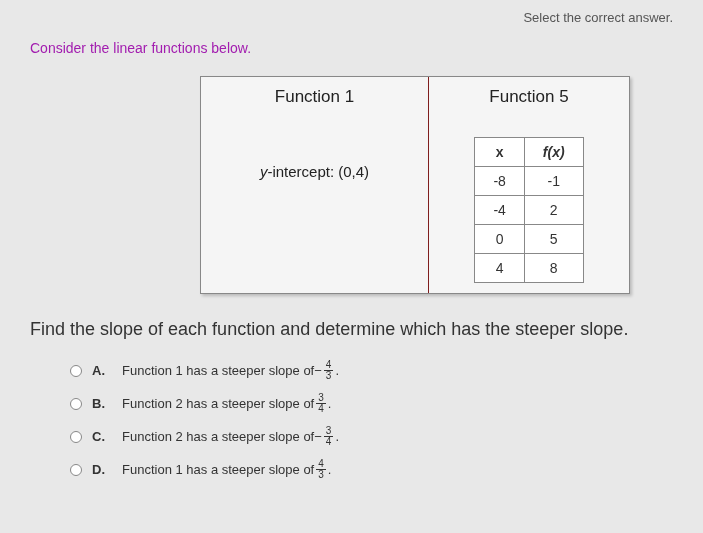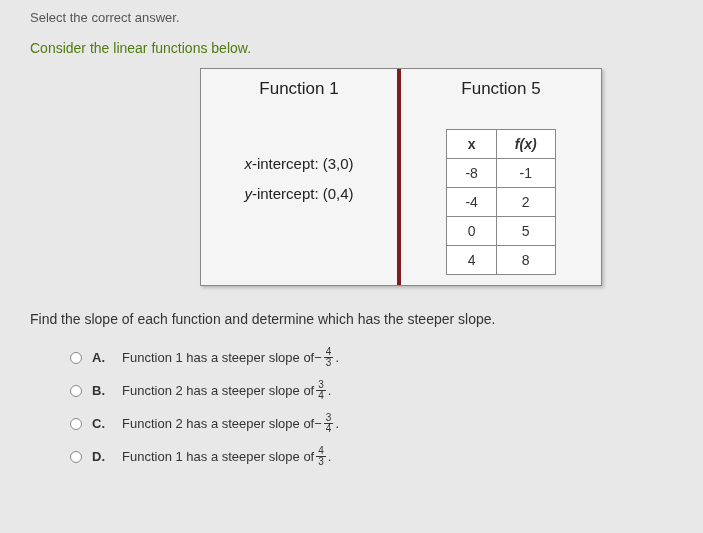--- a/index.html
+++ b/index.html
@@ -9,42 +9,43 @@
       width: 703px;
       height: 533px;
       padding: 10px 30px;
       color: #333;
       overflow: hidden;
     }
     .truncated-text {
       font-size: 13px;
       color: #555;
       margin-bottom: 15px;
+      text-align: right;
     }
     .prompt {
       font-size: 14px;
-      color: #4d7c0f;
-      margin-bottom: 12px;
+      color: #a21caf;
+      margin-bottom: 20px;
     }
     .functions-box {
       margin-left: 170px;
       background: #f5f5f5;
       border: 1px solid #888;
       display: inline-flex;
       box-shadow: 2px 2px 3px rgba(0,0,0,0.2);
     }
     .func-col {
       padding: 10px 20px;
       display: flex;
       flex-direction: column;
       align-items: center;
     }
     .func-col.left {
-      border-right: 4px solid #7f1d1d;
-      width: 200px;
+      border-right: 1px solid #7f1d1d;
+      width: 228px;
     }
     .func-col.right {
       width: 200px;
     }
     .func-title {
       font-size: 17px;
       font-weight: 500;
       color: #222;
       margin-bottom: 25px;
     }
@@ -67,21 +68,21 @@
       border: 1px solid #888;
       padding: 6px 18px;
       text-align: center;
       font-size: 14px;
       font-weight: normal;
     }
     .data-table th {
       font-weight: bold;
     }
     .question-text {
-      font-size: 14px;
+      font-size: 18px;
       color: #333;
       margin-top: 25px;
       margin-bottom: 20px;
     }
     .options {
       margin-left: 40px;
     }
     .option-row {
       display: flex;
       align-items: center;
@@ -121,23 +122,20 @@
 
 
 <div class="truncated-text">Select the correct answer.</div>
 
 <div class="prompt">Consider the linear functions below.</div>
 
 <div class="functions-box">
   <div class="func-col left">
     <div class="func-title">Function 1</div>
     <div class="intercepts">
-      <div class="int-row">
-        <em>x</em><span>-intercept: (3,0)</span>
-      </div>
       <div class="int-row">
         <em>y</em><span>-intercept: (0,4)</span>
       </div>
     </div>
   </div>
   <div class="func-col right">
     <div class="func-title">Function 5</div>
     <table class="data-table">
       <thead>
         <tr>

